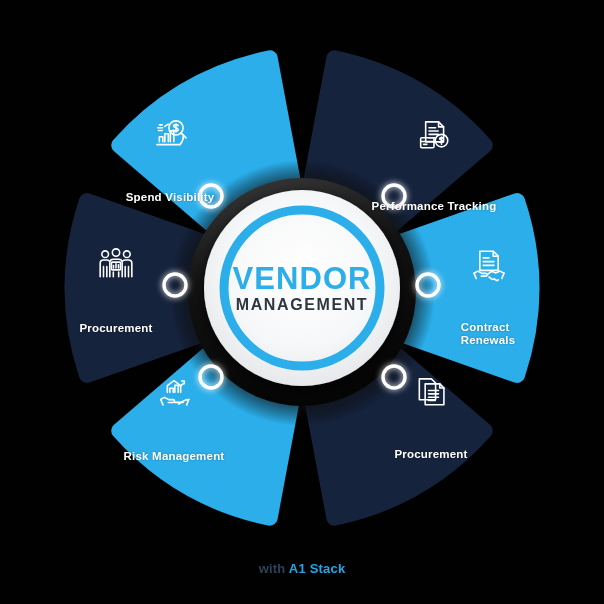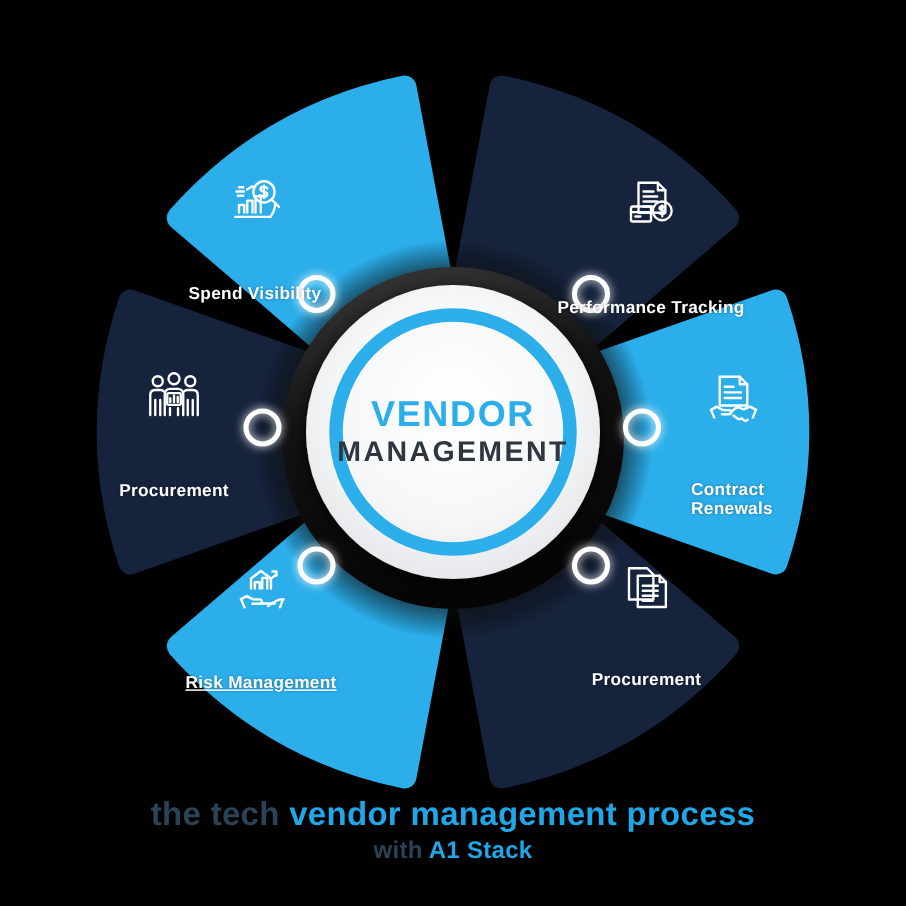--- a/index.html
+++ b/index.html
@@ -57,29 +57,29 @@
   .center-text {
     position: absolute;
     left: 302px;
     top: 288px;
     transform: translate(-50%, -50%);
     text-align: center;
     pointer-events: none;
     width: 170px;
   }
   .center-title {
-    font-size: 24px;
+    font-size: 31px;
     font-weight: 700;
     color: #2BAEEA;
     letter-spacing: 1.1px;
     line-height: 1;
   }
   .center-sub {
     margin-top: 3px;
-    font-size: 19px;
+    font-size: 16px;
     font-weight: 700;
     color: #2f3640;
     letter-spacing: 1.6px;
     line-height: 1;
   }
 
   
   .caption {
     position: absolute;
     left: 0;
@@ -88,21 +88,21 @@
     text-align: center;
     line-height: 1.28;
   }
   .cap-line1 {
     font-size: 21px;
     font-weight: 700;
     color: #2b3b4e;
     letter-spacing: .4px;
   }
   .cap-line2 { font-size: 22px; font-weight: 700; letter-spacing: .2px; }
-  .cap-line3 { font-size: 16px; font-weight: 700; letter-spacing: .2px; }
+  .cap-line3 { font-size: 13px; font-weight: 700; letter-spacing: .2px; }
   .dim { color: #2b4356; }
   .hl  { color: #1FA7E8; }
 </style>
 </head>
 <body>
 
 <div id="stage">
 
   <svg id="diagram" viewBox="0 0 604 604">
     <defs>
@@ -229,21 +229,21 @@
       <svg viewBox="0 0 48 48" fill="none" stroke="#ffffff" stroke-width="1.9" stroke-linecap="round" stroke-linejoin="round">
         <path d="M16 22 v-8 l8-6 8 6 v8"></path>
         <path d="M19 22 v-5 h4 v5 M25 22 v-8.5 h4 V22"></path>
         <path d="M31.5 14.5 l4.5-3.5 M33.2 8.4 h3.2 v3.2"></path>
         <path d="M8 30.5 l4.5-2.4 5.2 2.6 h5 c1.2 0 2 .8 2 1.8 0 1-.8 1.7-2 1.7 h-5.6"></path>
         <path d="M42 30.5 c-3 0-5.6 1-8 2.6 l-4.4 3"></path>
         <path d="M24.5 34 h10.5"></path>
         <path d="M8 30.5 l2.8 6.6 M41.6 30.5 l-2.4 6.6"></path>
       </svg>
     </div>
-    <div class="petal-label" style="left:174px;top:425px;text-decoration:underline;">Risk Management</div>
+    <div class="petal-label" style="left:174px;top:425px;">Risk Management</div>
 
     <div class="icon-wrap" style="left:116px;top:265px;">
       <svg viewBox="0 0 48 48" fill="none" stroke="#ffffff" stroke-width="1.9" stroke-linecap="round" stroke-linejoin="round">
         <circle cx="11" cy="11" r="4"></circle>
         <path d="M5 38 V22 c0-2.4 1.6-4 4-4 h4 c1.2 0 2.2.4 3 1.2"></path>
         <path d="M9 38 V26 M13 38 V26"></path>
         <circle cx="37" cy="11" r="4"></circle>
         <path d="M43 38 V22 c0-2.4-1.6-4-4-4 h-4 c-1.2 0-2.2.4-3 1.2"></path>
         <path d="M35 38 V26 M39 38 V26"></path>
         <circle cx="24" cy="9" r="4.4"></circle>
@@ -255,21 +255,18 @@
     </div>
     <div class="petal-label" style="left:116px;top:297px;">Procurement</div>
   </div>
 
   <div class="center-text">
     <div class="center-title">VENDOR</div>
     <div class="center-sub">MANAGEMENT</div>
   </div>
 
   <div class="caption">
-    <div class="cap-line2">
-      <span class="dim">the tech </span><span class="hl">vendor management process</span>
-    </div>
     <div class="cap-line3">
       <span class="dim">with </span><span class="hl">A1 Stack</span>
     </div>
   </div>
 
 </div>
 
 </body></html>

